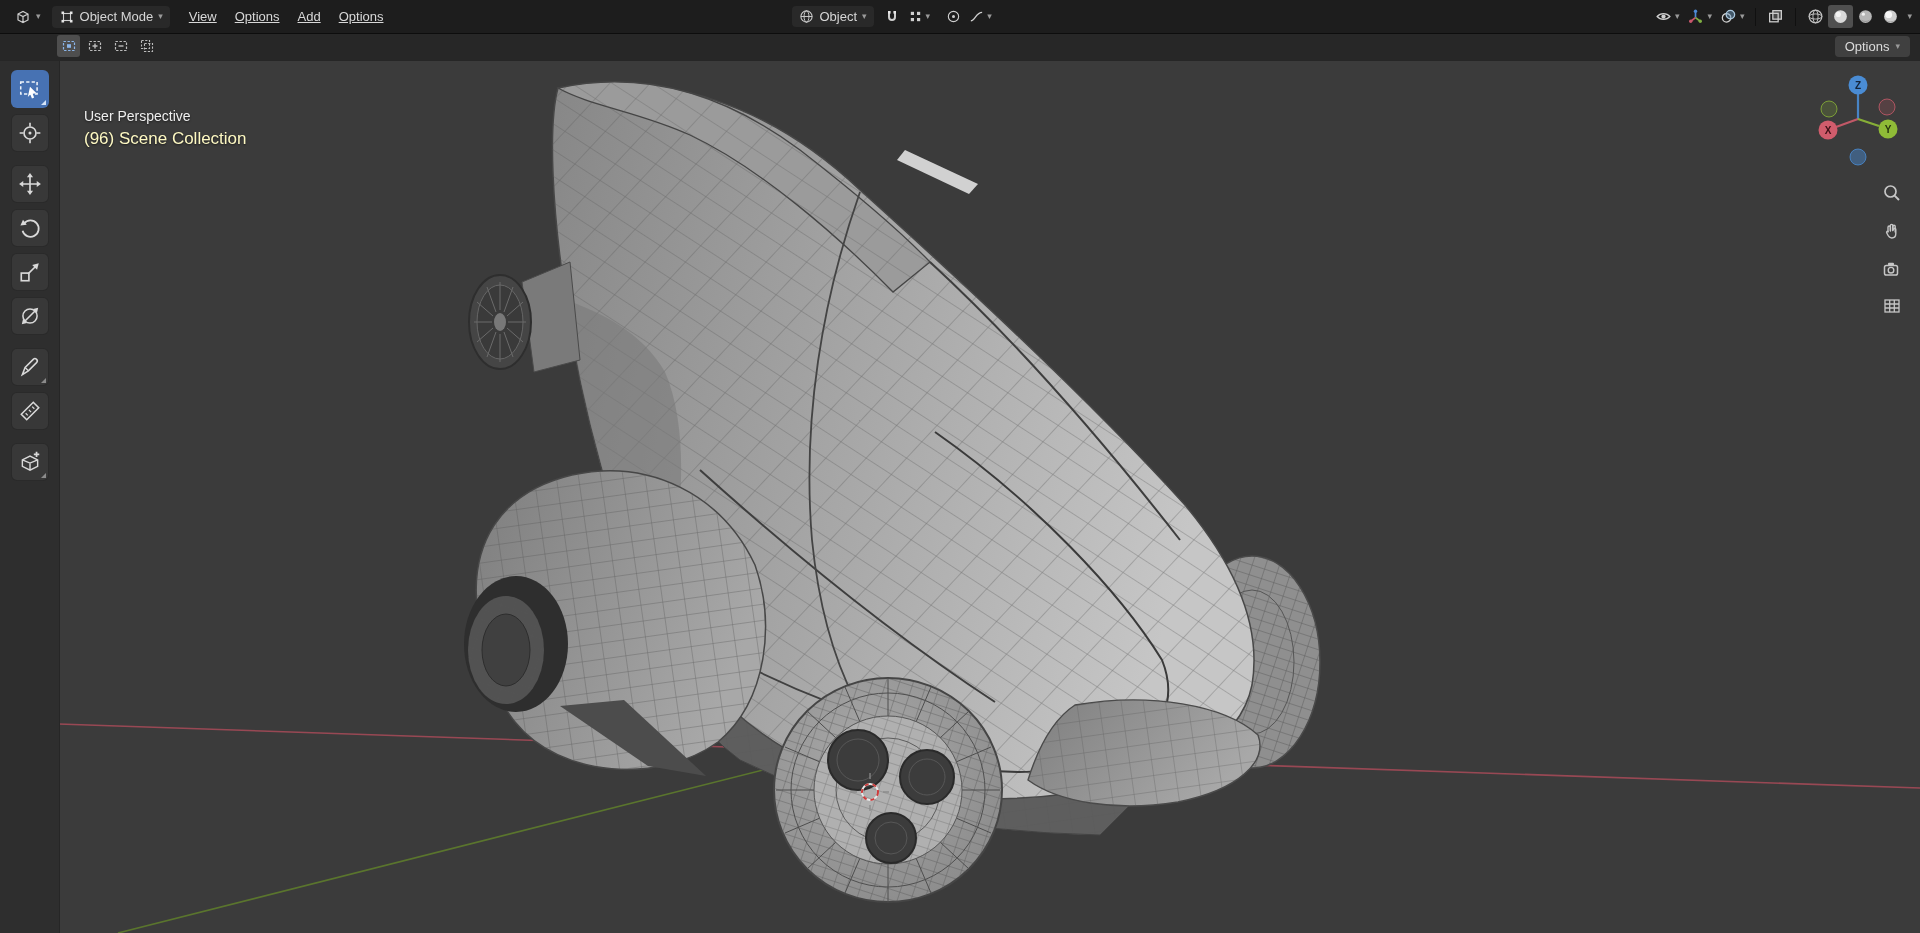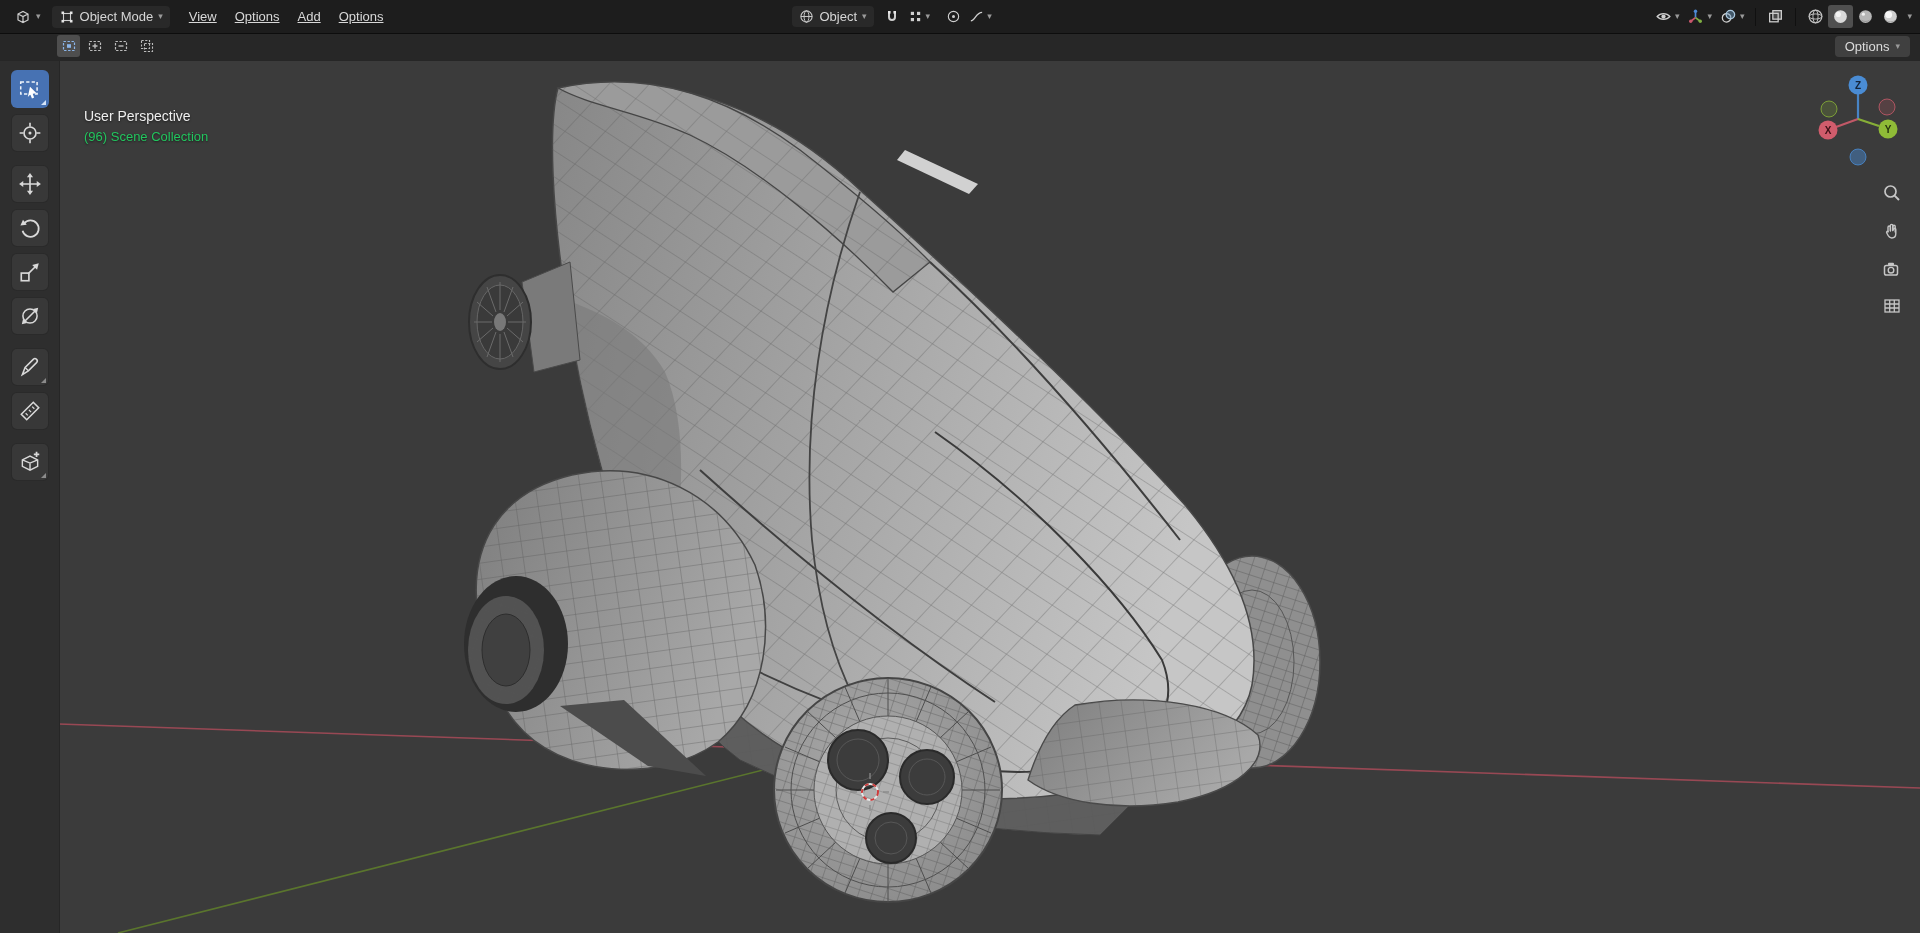--- a/index.html
+++ b/index.html
@@ -47,21 +47,21 @@
     box-shadow:inset 0 0 0 1px rgba(0,0,0,.25);
   }
   .tool.active{background:#4772b3;box-shadow:none;}
   .tool.gap{margin-top:13px;}
   .tool .flyout{position:absolute;right:3px;bottom:3px;width:0;height:0;border-left:5px solid transparent;border-bottom:5px solid #8b8b8b;}
   .tool.active .flyout{border-bottom-color:#d6e4f7;}
   
   .scene{position:absolute;inset:0;z-index:1;}
   .vplabel{position:absolute;left:84px;top:68px;z-index:12;text-shadow:0 1px 2px rgba(0,0,0,.55);margin-top:40px;}
   .vplabel .l1{font-size:14px;color:#efefef;}
-  .vplabel .l2{font-size:13px;color:#22c55e;margin-top:5px;}
+  .vplabel .l2{font-size:17px;color:#fef9c3;margin-top:5px;}
   .gizmo{position:absolute;left:1812px;top:73px;z-index:14;cursor:pointer;}
   .navbtn{position:absolute;left:1882px;z-index:14;cursor:pointer;}
   .collapse-arrow{position:absolute;right:2px;top:44px;z-index:14;color:#909090;font-size:15px;cursor:pointer;line-height:1;}
 </style>
 </head>
 <body>
 
 <svg class="scene" viewBox="0 0 1920 933">
   <defs>
     <linearGradient id="gPod" x1="0" y1="0" x2="1" y2="0.25">

